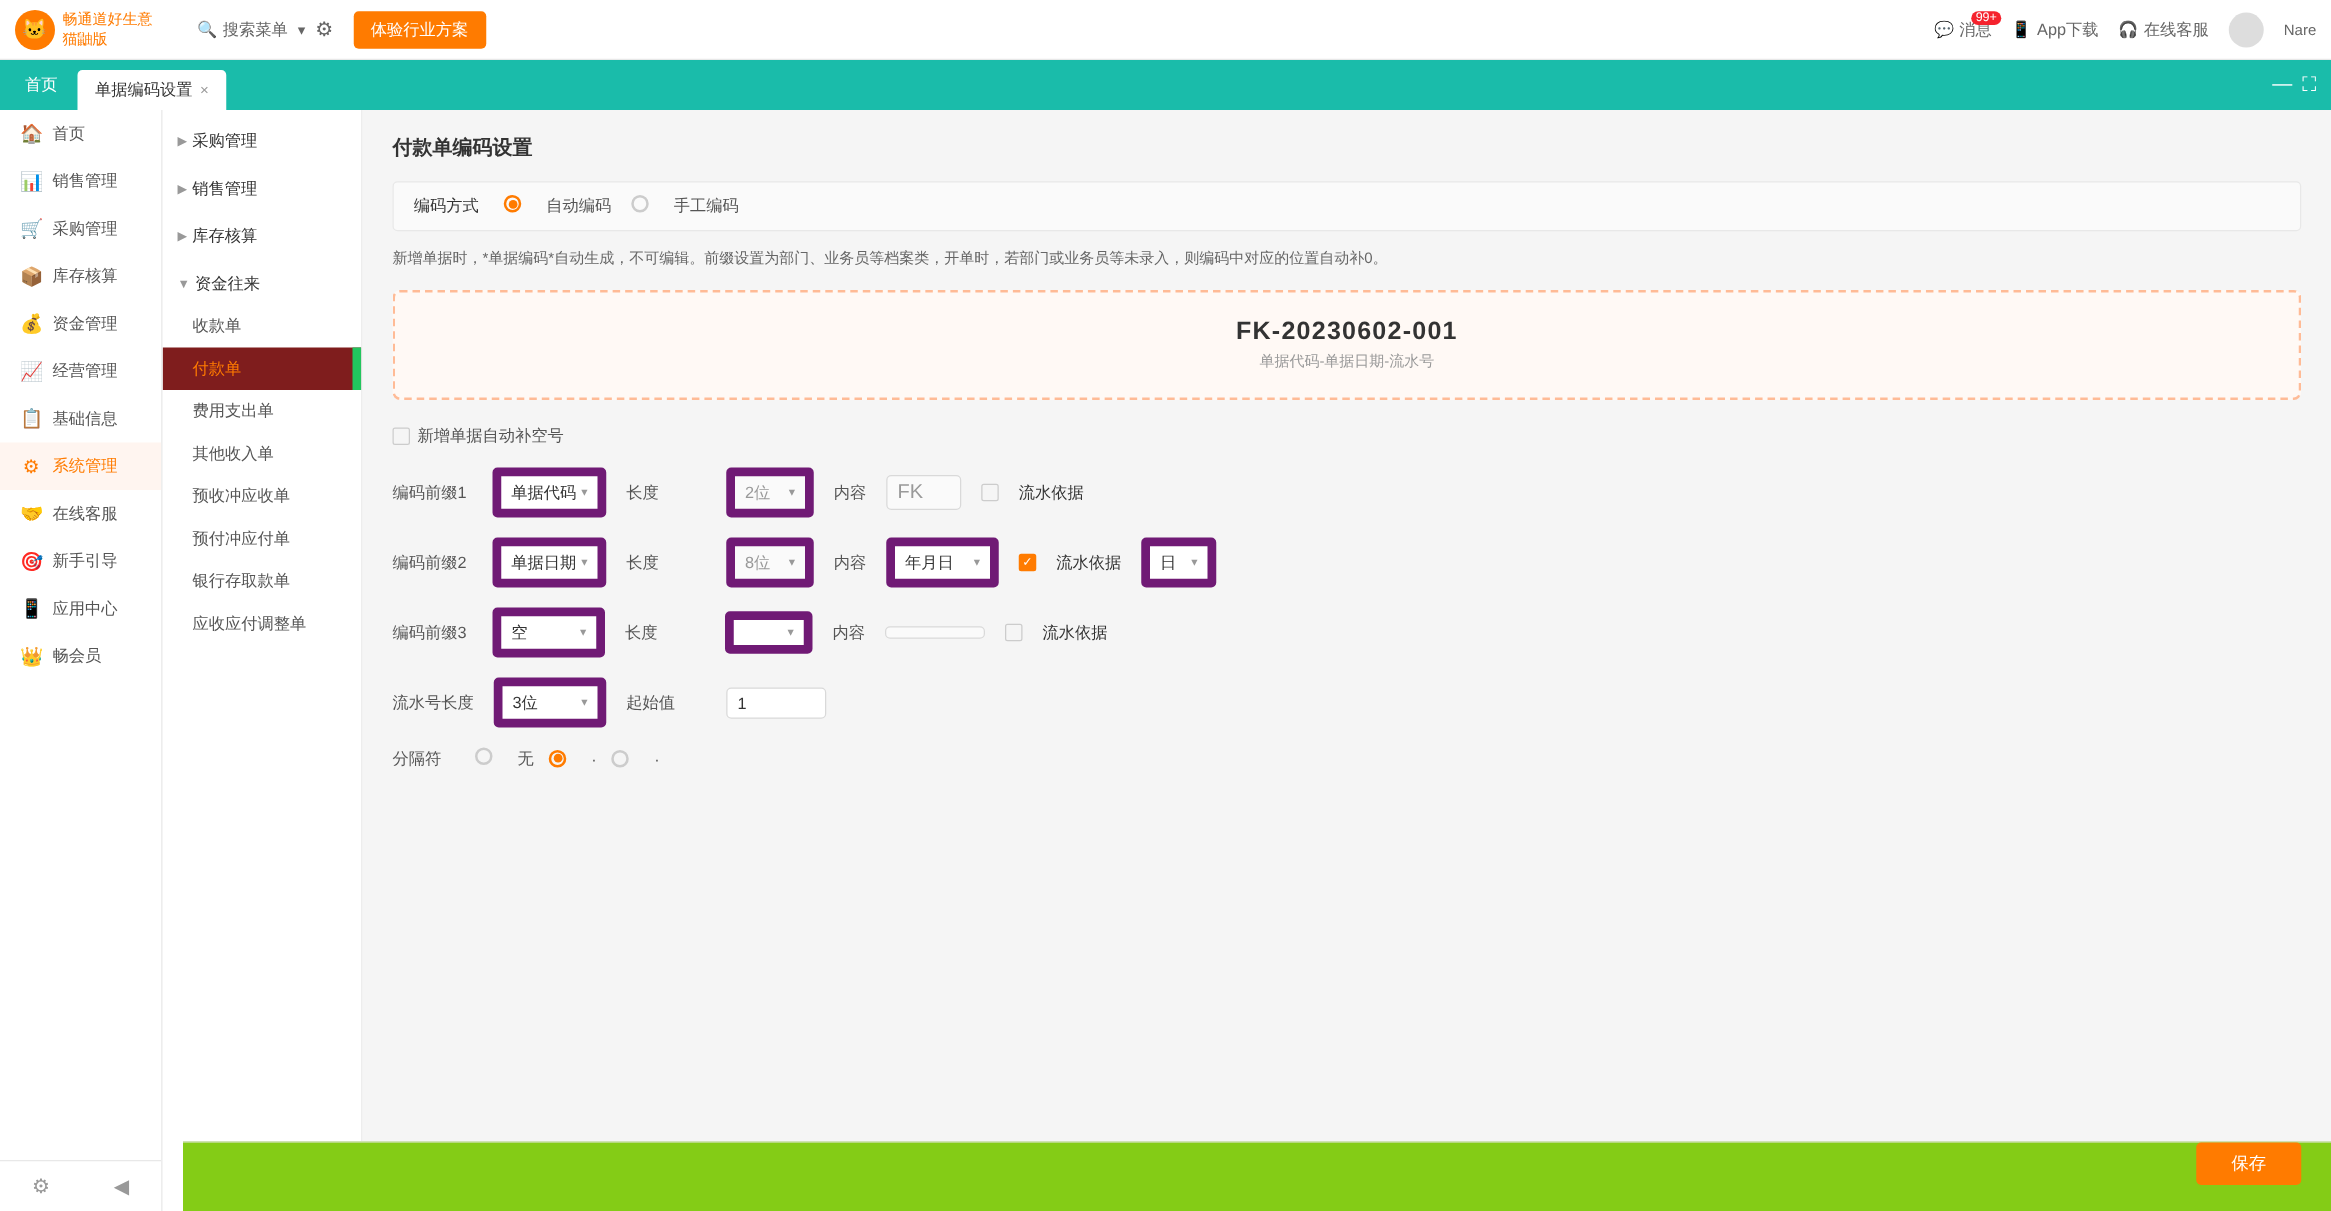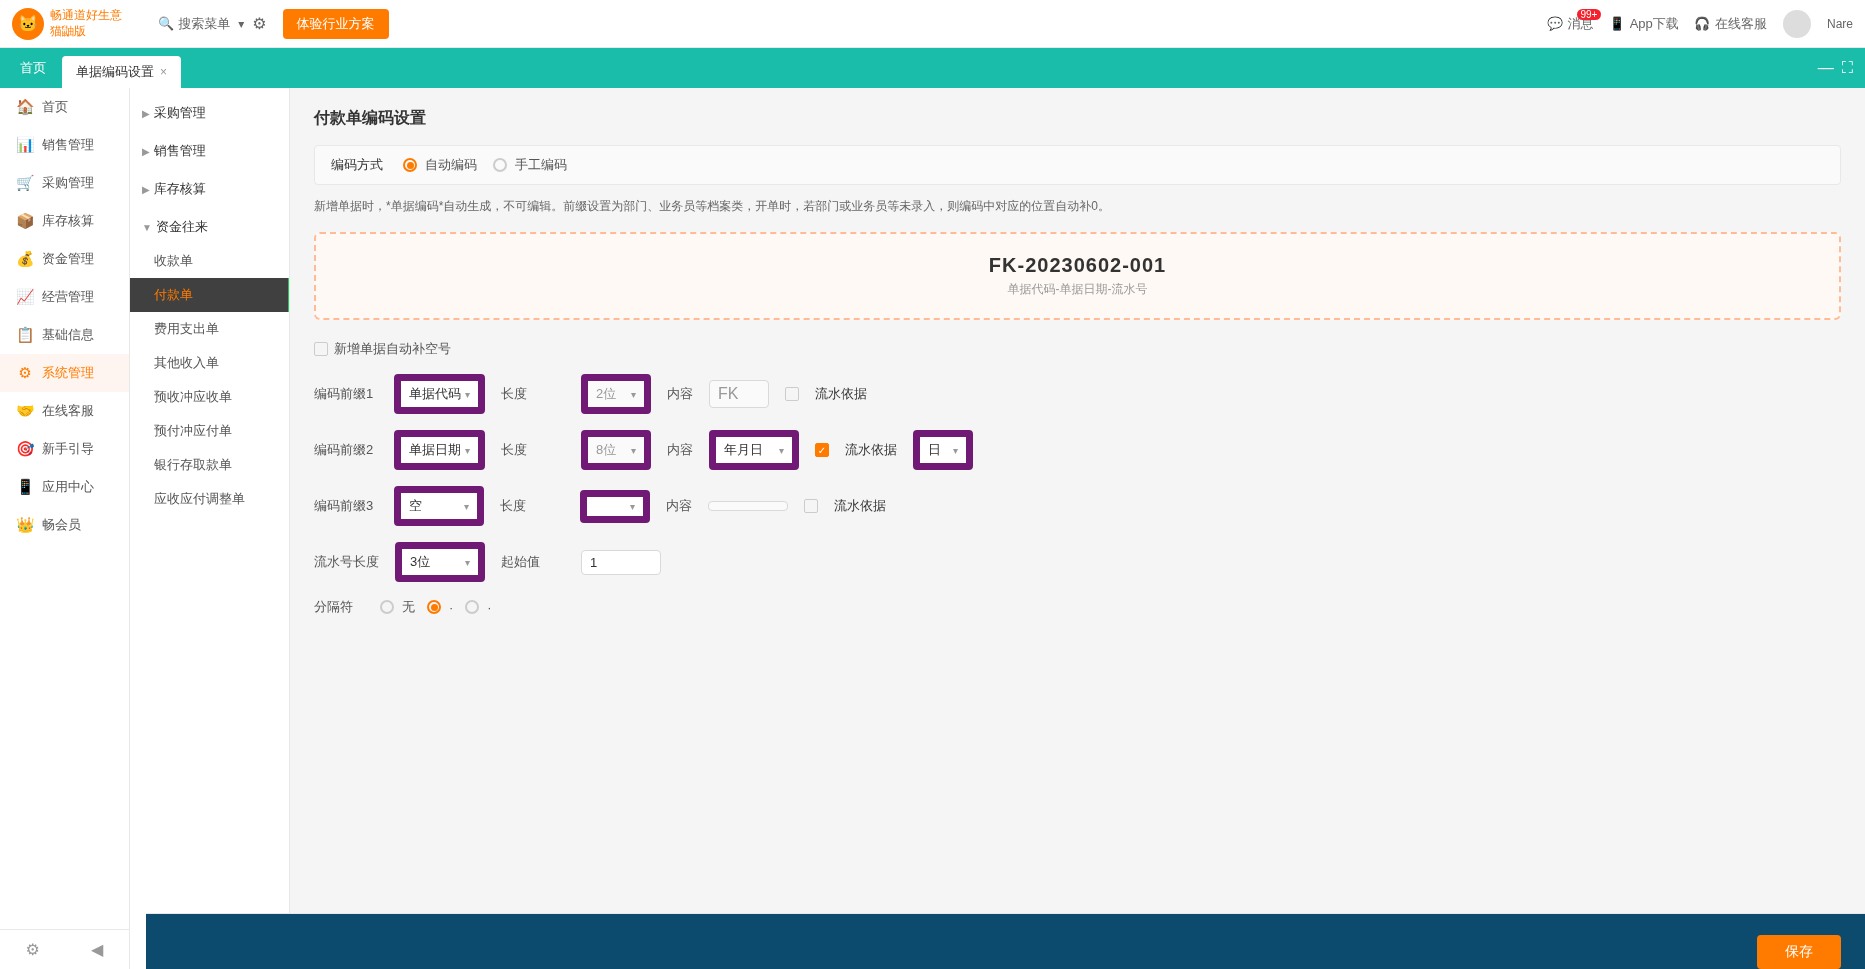--- a/index.html
+++ b/index.html
@@ -122,36 +122,36 @@
       cursor: pointer;
       font-weight: 500;
     }
     .sub-menu-group-title .arrow { font-size: 10px; color: #999; }
     .sub-menu-item {
       padding: 8px 12px 8px 24px;
       font-size: 13px;
       color: #555;
       cursor: pointer;
     }
-    .sub-menu-item.active { color: #ff7b00; background: #404040; border-right: 1px solid #22c55e; }
+    .sub-menu-item.active { color: #ff7b00; background: #7f1d1d; border-right: 7px solid #22c55e; }
 
     
     .main-content {
       flex: 1;
       padding: 20px 24px;
       overflow-y: auto;
       background: #f5f5f5;
       display: flex;
       flex-direction: column;
     }
     .page-title { font-size: 16px; font-weight: 600; color: #333; margin-bottom: 16px; }
     .coding-method { display: flex; align-items: center; gap: 20px; padding: 10px 16px; background: #fafafa; border: 1px solid #e8e8e8; border-radius: 4px; margin-bottom: 12px; }
     .coding-method-label { font-size: 13px; color: #333; }
     .radio-group { display: flex; align-items: center; gap: 16px; }
-    .radio-item { display: flex; align-items: center; gap: 8px; cursor: pointer; font-size: 13px; color: #555; }
+    .radio-item { display: flex; gap: 20px; cursor: pointer; font-size: 13px; color: #555; }
     .radio-btn { width: 14px; height: 14px; border-radius: 50%; border: 2px solid #ccc; display: inline-flex; align-items: center; justify-content: center; cursor: pointer; }
     .radio-btn.checked { border-color: #ff7b00; }
     .radio-btn.checked::after { content: ''; width: 7px; height: 7px; border-radius: 50%; background: #ff7b00; display: block; }
 
     .notice-text { font-size: 12px; color: #666; margin-bottom: 16px; line-height: 1.6; }
 
     
     .preview-box {
       border: 2px dashed #ffbb96;
       background: #fff9f5;
@@ -192,24 +192,24 @@
     
     .sep-row { display: flex; align-items: center; gap: 16px; margin-bottom: 20px; }
     .sep-label { font-size: 13px; color: #555; min-width: 50px; }
     .sep-options { display: flex; align-items: center; gap: 12px; }
 
     
     .bottom-bar {
       position: fixed;
       bottom: 0; left: 146px; right: 0;
       height: 56px;
-      background: #0c4a6e;
+      background: #84cc16;
       border-top: 1px solid #e8e8e8;
       display: flex;
-      align-items: flex-end;
+      align-items: flex-start;
       justify-content: flex-end;
       padding: 0 24px;
     }
     .save-btn {
       background: #ff7b00;
       color: #fff;
       border: none;
       border-radius: 4px;
       padding: 8px 28px;
       font-size: 14px;

